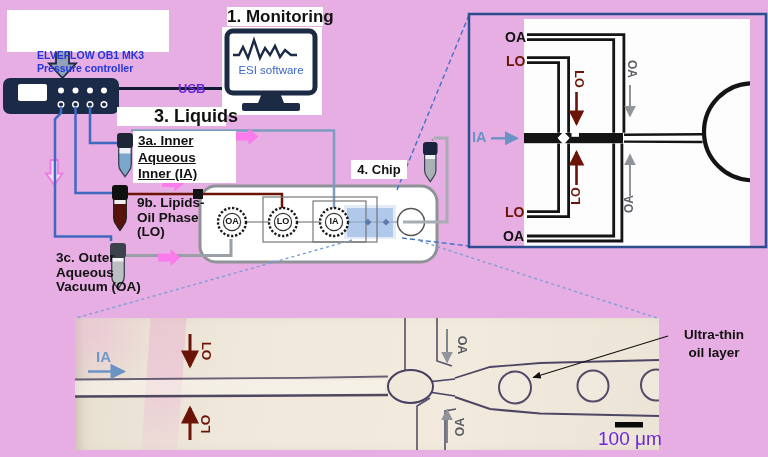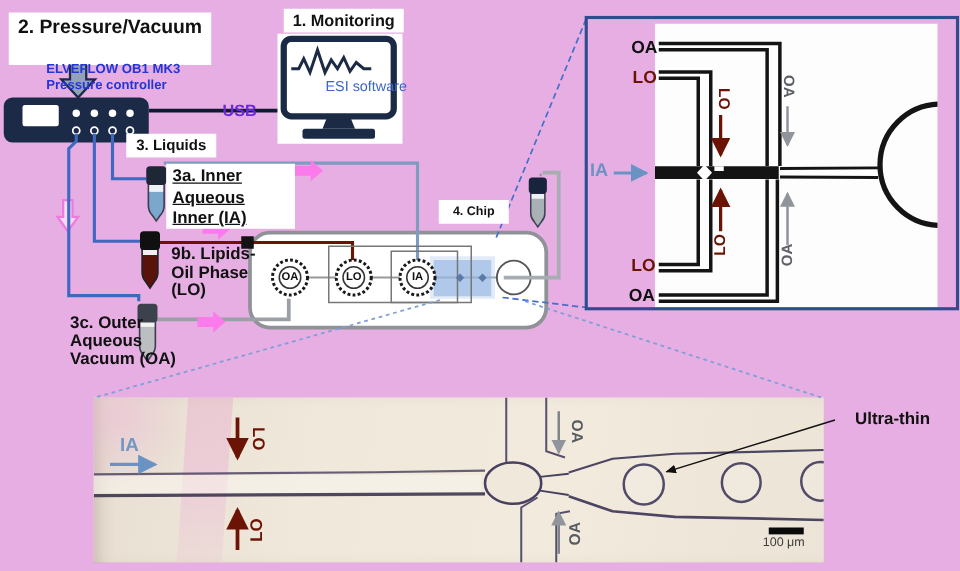--- a/index.html
+++ b/index.html
@@ -199,55 +199,54 @@
       <line x1="190" y1="334" x2="190" y2="366" stroke="#6b1405" stroke-width="3" marker-end="url(#aRed)"></line>
       <line x1="190" y1="440" x2="190" y2="408" stroke="#6b1405" stroke-width="3" marker-end="url(#aRed)"></line>
       <line x1="447" y1="329" x2="447" y2="362" stroke="#80858d" stroke-width="2" marker-end="url(#aGray)"></line>
       <line x1="447" y1="443" x2="447" y2="410" stroke="#80858d" stroke-width="2" marker-end="url(#aGray)"></line>
     </g>
     <rect x="615" y="422" width="28" height="5.5" fill="#0a0a0a"></rect>
     <line x1="668" y1="336" x2="533" y2="377.5" stroke="#111" stroke-width="1.2" marker-end="url(#aBlk)"></line>
   </svg>
 
   <div class="lbl box ctr" style="left:7px;top:10px;width:162px;height:40px;font-size:15.5px;line-height:19px;padding-top:2px;">
-    <div>2. Pressure/Vacuum</div>
   </div>
 
   <div class="lbl" style="left:37px;top:49px;font-size:10.5px;line-height:12.5px;color:#2436d6;">
     <div>ELVEFLOW OB1 MK3</div>
     <div>Pressure controller</div>
   </div>
 
-  <div class="lbl box ctr" style="left:227px;top:7px;width:96px;height:19px;font-size:13px;line-height:19px;">1. Monitoring</div>
-
-  <div class="lbl ctr" style="left:231px;top:64px;width:80px;font-size:11.5px;font-weight:normal;color:#3b66c9;margin-left:22px;">ESI software</div>
+  <div class="lbl box ctr" style="left:227px;top:7px;width:96px;height:19px;font-size:17px;line-height:19px;">1. Monitoring</div>
+
+  <div class="lbl ctr" style="left:231px;top:64px;width:80px;font-size:11.5px;font-weight:normal;color:#3b66c9;">ESI software</div>
 
   <div class="lbl" style="left:178px;top:82px;font-size:13px;color:#6d28d9;">USB</div>
 
-  <div class="lbl box ctr" style="left:101px;top:107px;width:72px;height:19px;font-size:12px;line-height:19px;">3. Liquids</div>
+  <div class="lbl box ctr" style="left:117px;top:107px;width:72px;height:19px;font-size:18px;line-height:19px;padding-left:37px;">3. Liquids</div>
 
   <div class="lbl box" style="left:133px;top:131px;width:98px;height:50px;font-size:13.5px;line-height:16.5px;padding:2px 0 0 5px;text-decoration:underline;">
     <div>3a. Inner</div>
     <div>Aqueous</div>
     <div>Inner (IA)</div>
   </div>
 
   <div class="lbl" style="left:137px;top:196px;font-size:13.5px;line-height:14.5px;">
     <div>9b. Lipids-</div>
     <div>Oil Phase</div>
     <div>(LO)</div>
   </div>
 
   <div class="lbl" style="left:56px;top:251px;font-size:13.5px;line-height:14.5px;">
     <div>3c. Outer</div>
     <div>Aqueous</div>
     <div>Vacuum (OA)</div>
   </div>
 
-  <div class="lbl box ctr" style="left:351px;top:160px;width:56px;height:19px;font-size:10px;line-height:19px;">4. Chip</div>
+  <div class="lbl box ctr" style="left:351px;top:160px;width:56px;height:19px;font-size:13px;line-height:19px;">4. Chip</div>
 
   <div class="lbl ctr" style="left:222px;top:217px;width:20px;font-size:9px;">OA</div>
   <div class="lbl ctr" style="left:273px;top:217px;width:20px;font-size:9px;">LO</div>
   <div class="lbl ctr" style="left:324px;top:217px;width:20px;font-size:9px;">IA</div>
 
   <div class="lbl" style="left:505px;top:30px;font-size:14px;">OA</div>
   <div class="lbl" style="left:506px;top:54px;font-size:14px;color:#6b1405;">LO</div>
   <div class="lbl" style="left:472px;top:130px;font-size:14.5px;color:#6a93c3;">IA</div>
   <div class="lbl" style="left:505px;top:205px;font-size:14px;color:#6b1405;">LO</div>
   <div class="lbl" style="left:503px;top:229px;font-size:14px;">OA</div>
@@ -256,19 +255,20 @@
   <div class="lbl rot90" style="left:631px;top:69px;font-size:12px;color:#5c5f66;">OA</div>
   <div class="lbl rotm90" style="left:577px;top:196px;font-size:12.5px;color:#6b1405;">LO</div>
   <div class="lbl rotm90" style="left:630px;top:204px;font-size:12px;color:#5c5f66;">OA</div>
 
   <div class="lbl" style="left:96px;top:349px;font-size:15px;color:rgba(106,147,195,.95);">IA</div>
   <div class="lbl rot90" style="left:206px;top:351px;font-size:13.5px;color:#6b1405;">LO</div>
   <div class="lbl rotm90" style="left:206px;top:424px;font-size:13.5px;color:#6b1405;">LO</div>
   <div class="lbl rot90" style="left:461px;top:345px;font-size:12.5px;color:#565a61;">OA</div>
   <div class="lbl rotm90" style="left:461px;top:427px;font-size:12.5px;color:#565a61;">OA</div>
 
-  <div class="lbl ctr" style="left:598px;top:429px;width:58px;font-size:10px;font-weight:normal;color:#404040;">100 μm</div>
+  <div class="lbl ctr" style="left:598px;top:429px;width:58px;font-size:19px;font-weight:normal;color:#6d28d9;">100 μm</div>
 
   <div class="lbl ctr" style="left:663px;top:326px;width:102px;font-size:13.5px;line-height:18px;">
     <div>Ultra-thin</div>
+    <div>oil layer</div>
   </div>
 
 </div>
 
 </body></html>

